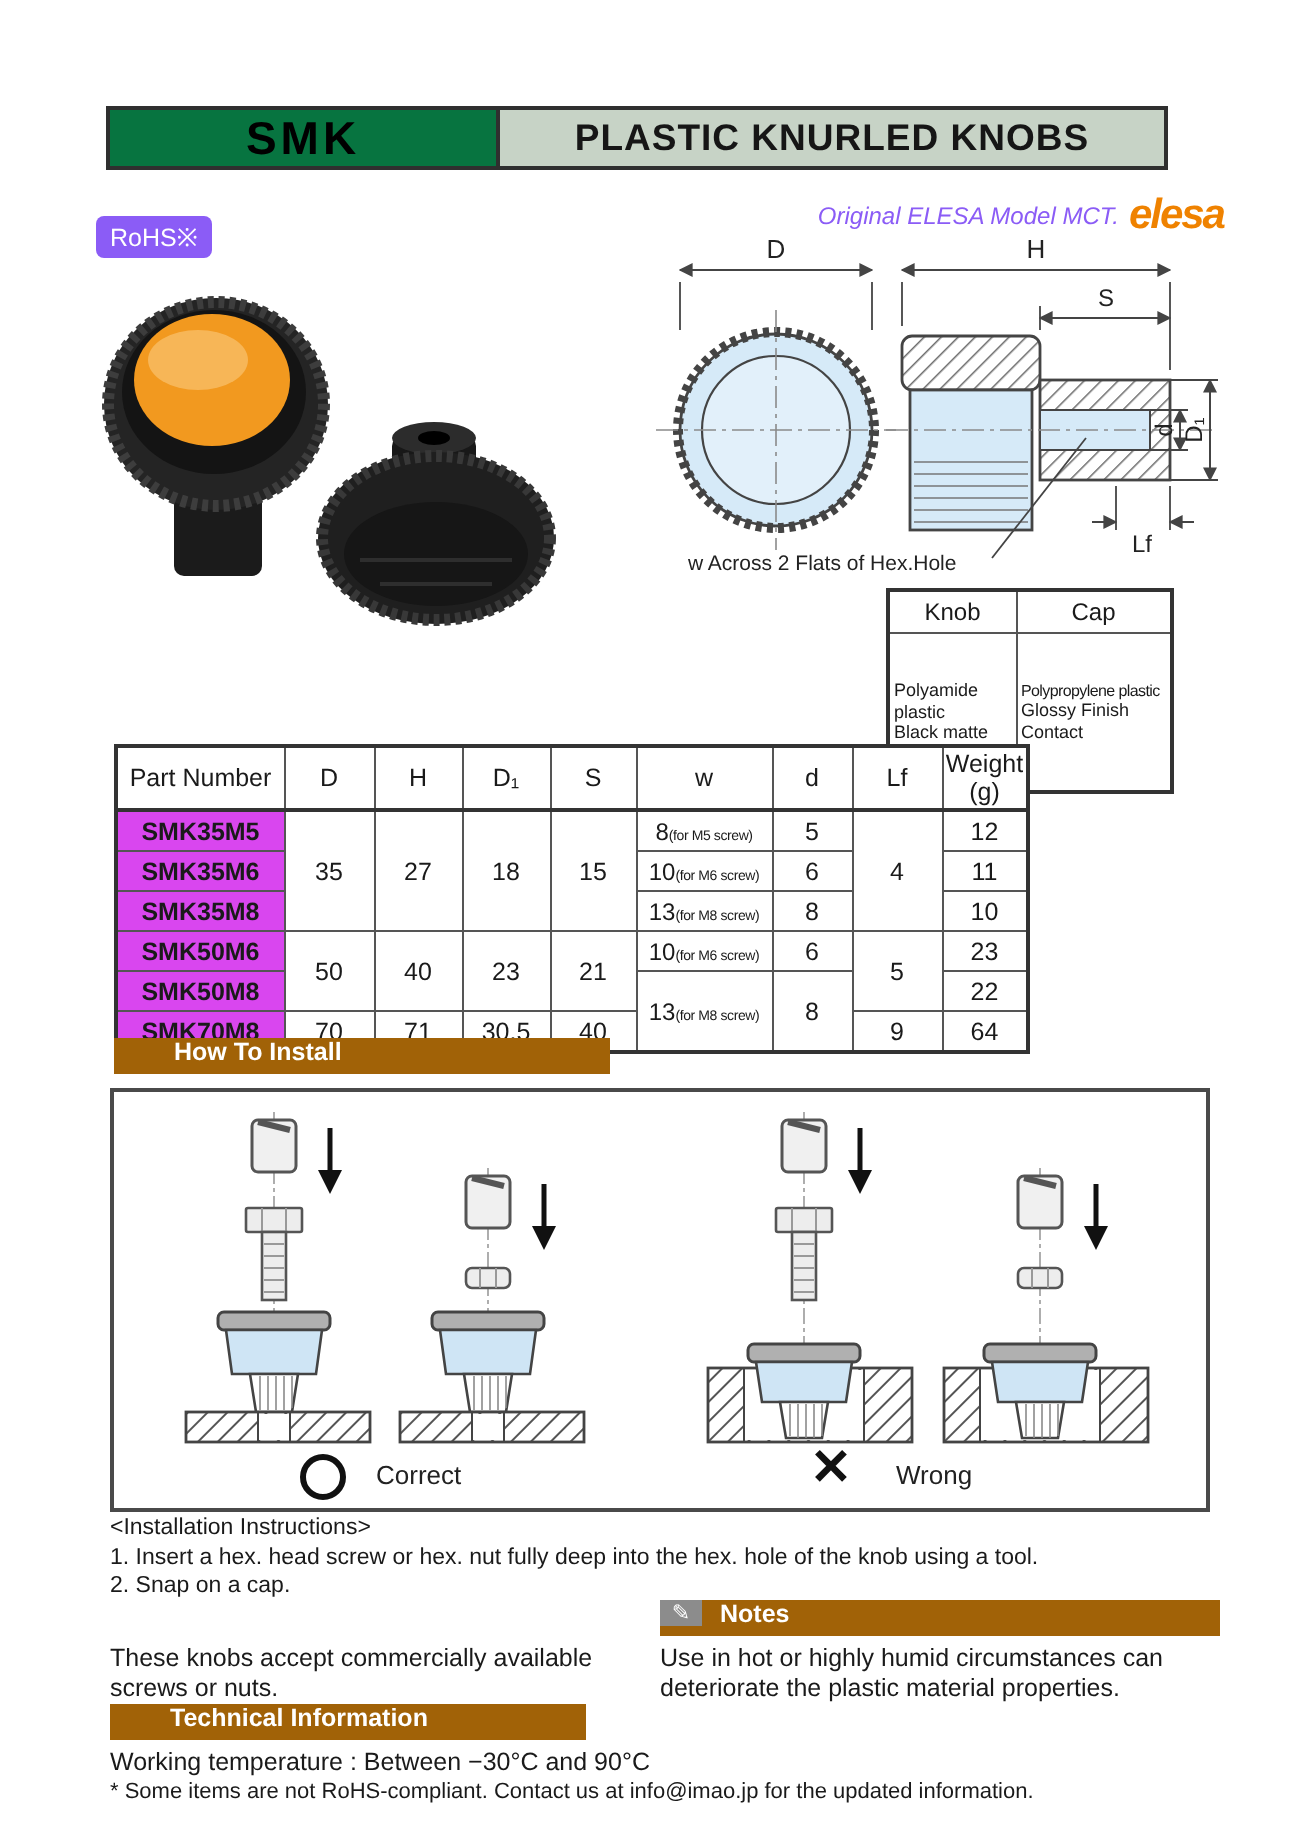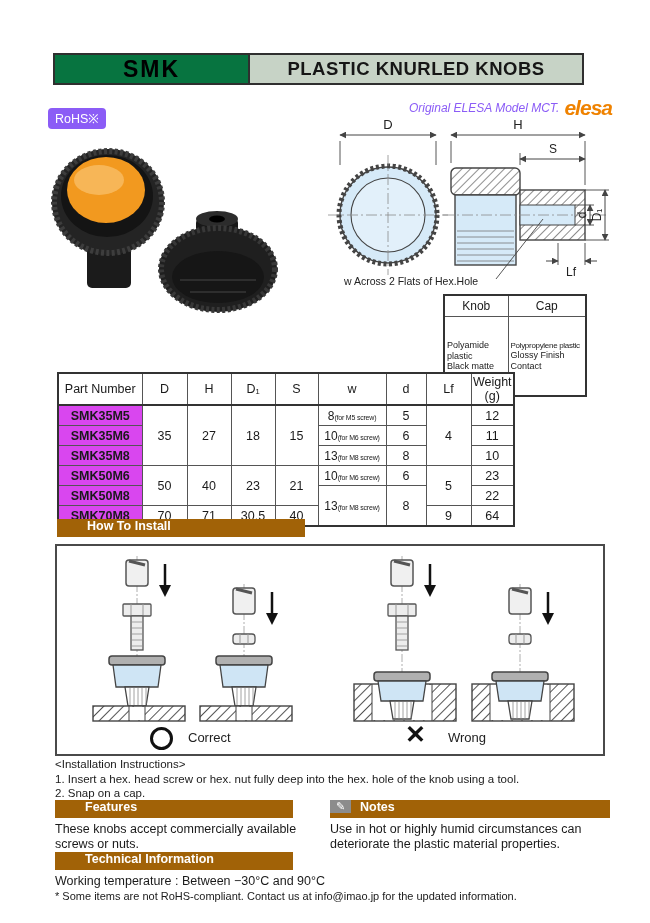--- a/index.html
+++ b/index.html
@@ -337,24 +337,20 @@
 
   <div class="abs mark-circle" style="left:150px;top:727px"></div>
   <div class="abs mark-lbl" style="left:188px;top:730px">Correct</div>
   <div class="abs mark-x" style="left:405px;top:722px">✕</div>
   <div class="abs mark-lbl" style="left:448px;top:730px">Wrong</div>
 
   <div class="abs txt t-instr" style="left:55px;top:758px">&lt;Installation Instructions&gt;</div>
   <div class="abs txt t-instr" style="left:55px;top:773px;width:555px">1. Insert a hex. head screw or hex. nut fully deep into the hex. hole of the knob using a tool.</div>
   <div class="abs txt t-instr" style="left:55px;top:787px;width:555px">2. Snap on a cap.</div>
 
-  <div class="abs sec" style="left:55px;top:800px;width:238px">
-    <span class="sec-sq"></span>
-    <span class="sec-lbl">Features</span>
-  </div>
   <div class="abs txt t-body" style="left:55px;top:822px;width:270px">These knobs accept commercially available screws or nuts.</div>
 
   <div class="abs sec" style="left:330px;top:800px;width:280px">
     <span class="sec-sq">✎</span>
     <span class="sec-lbl">Notes</span>
   </div>
   <div class="abs txt t-body" style="left:330px;top:822px;width:285px">Use in hot or highly humid circumstances can deteriorate the plastic material properties.</div>
 
   <div class="abs sec" style="left:55px;top:852px;width:238px">
     <span class="sec-sq"></span>

